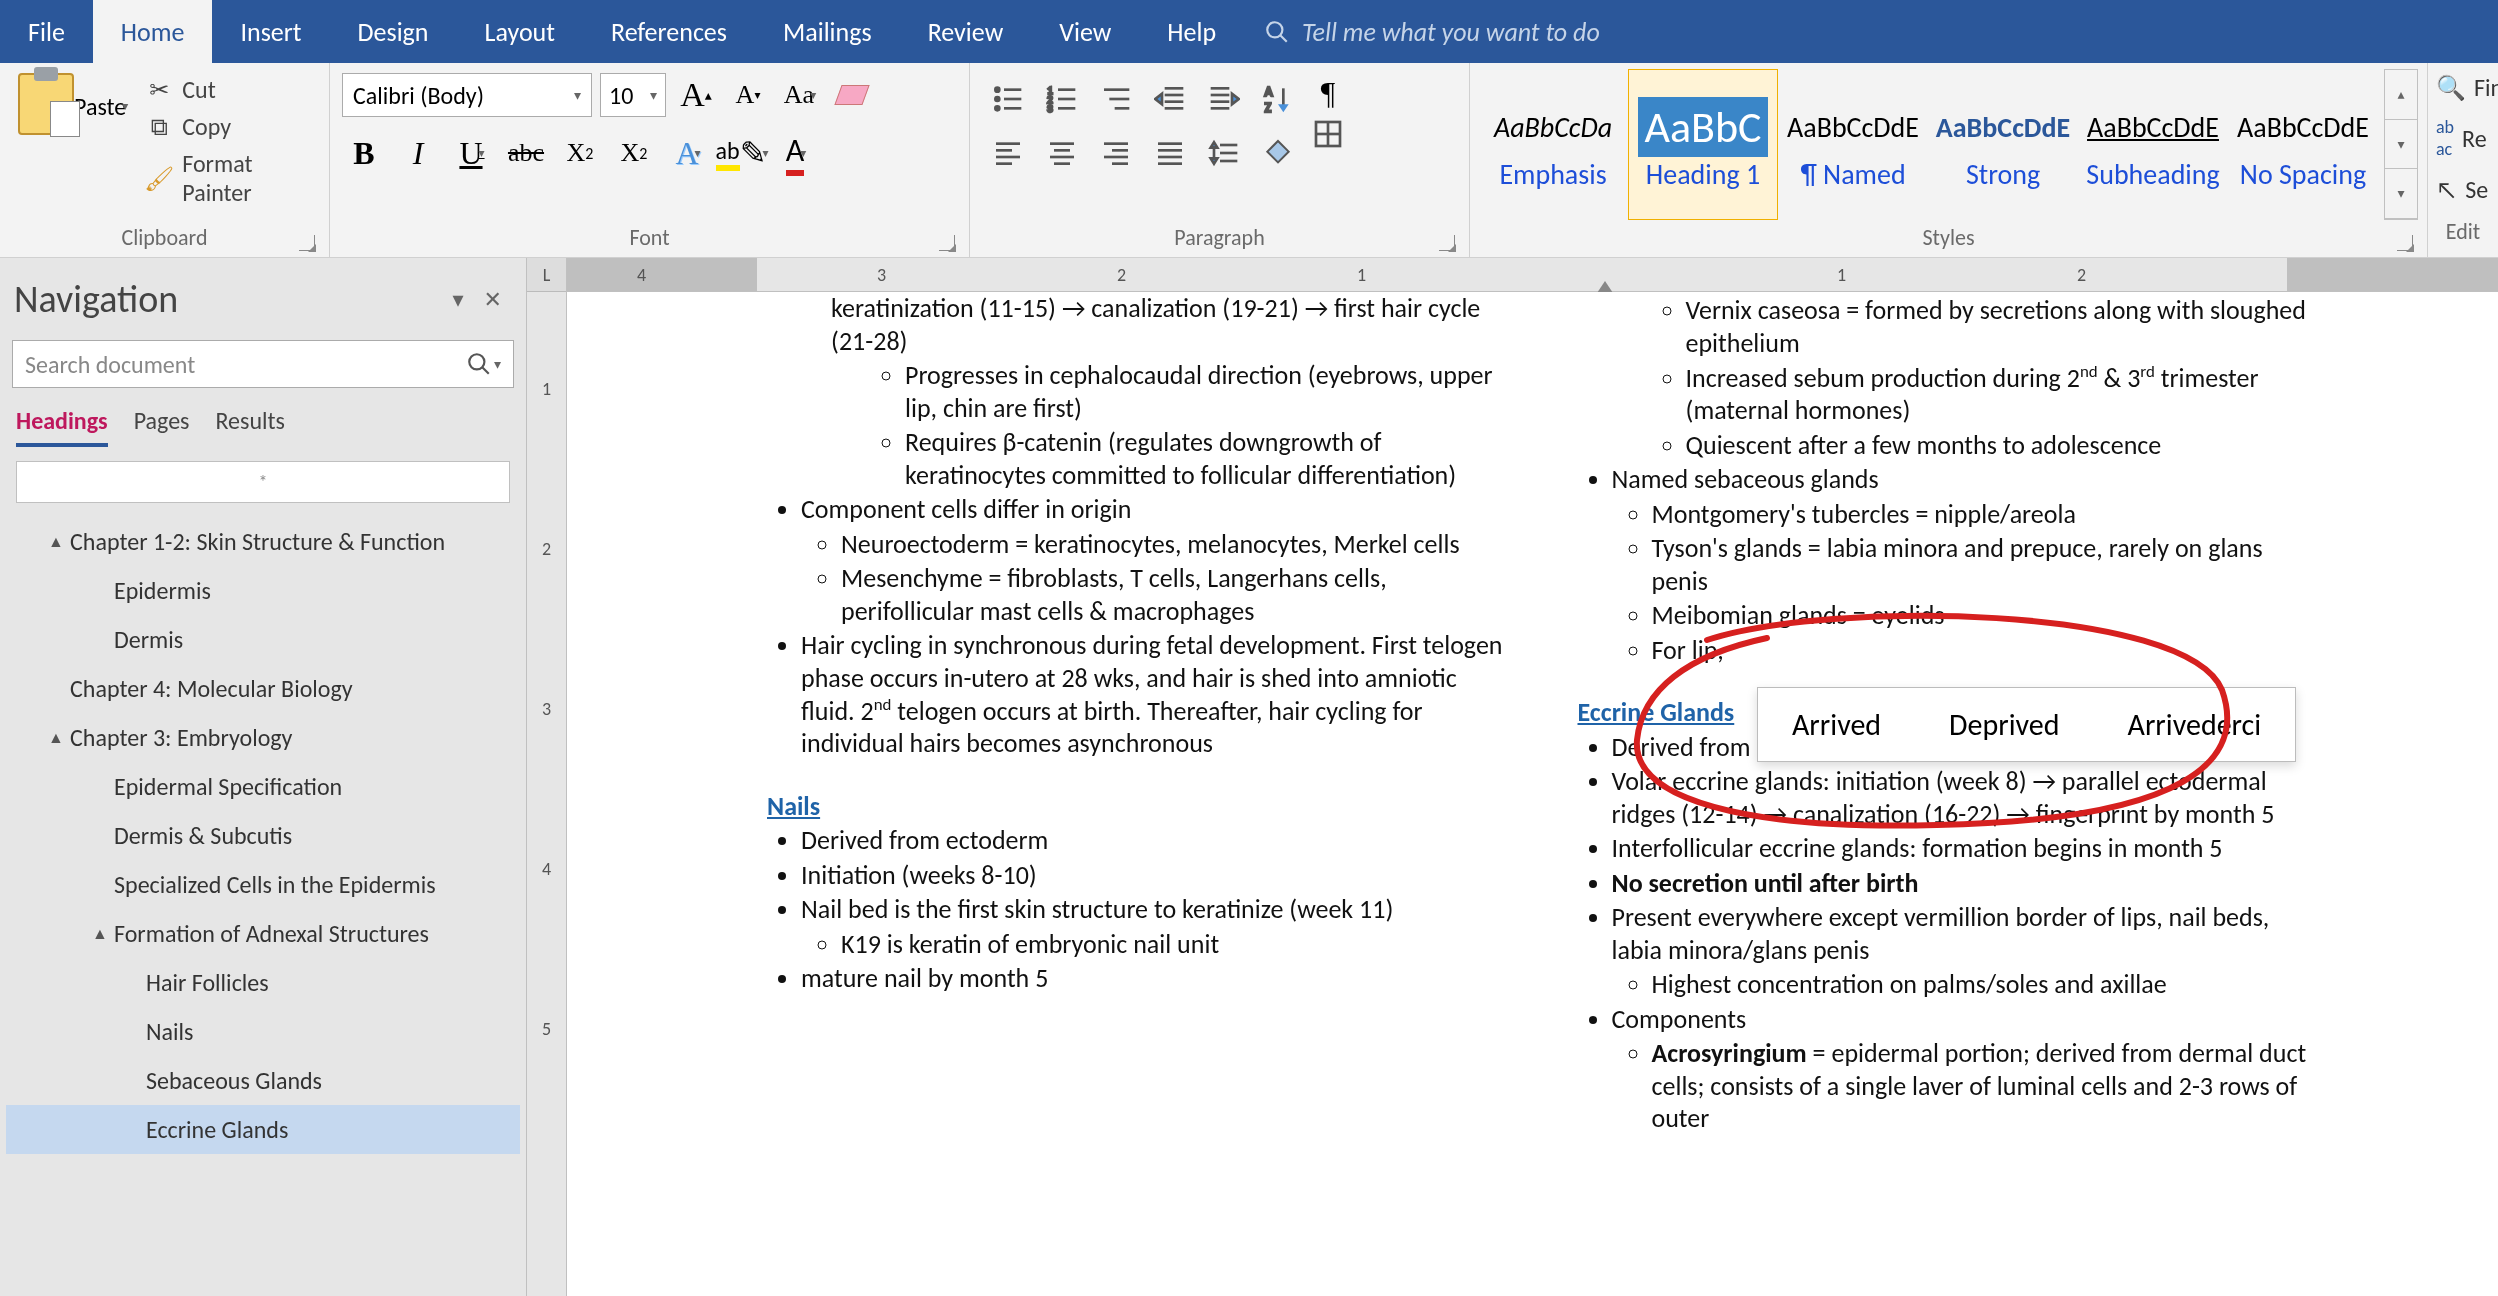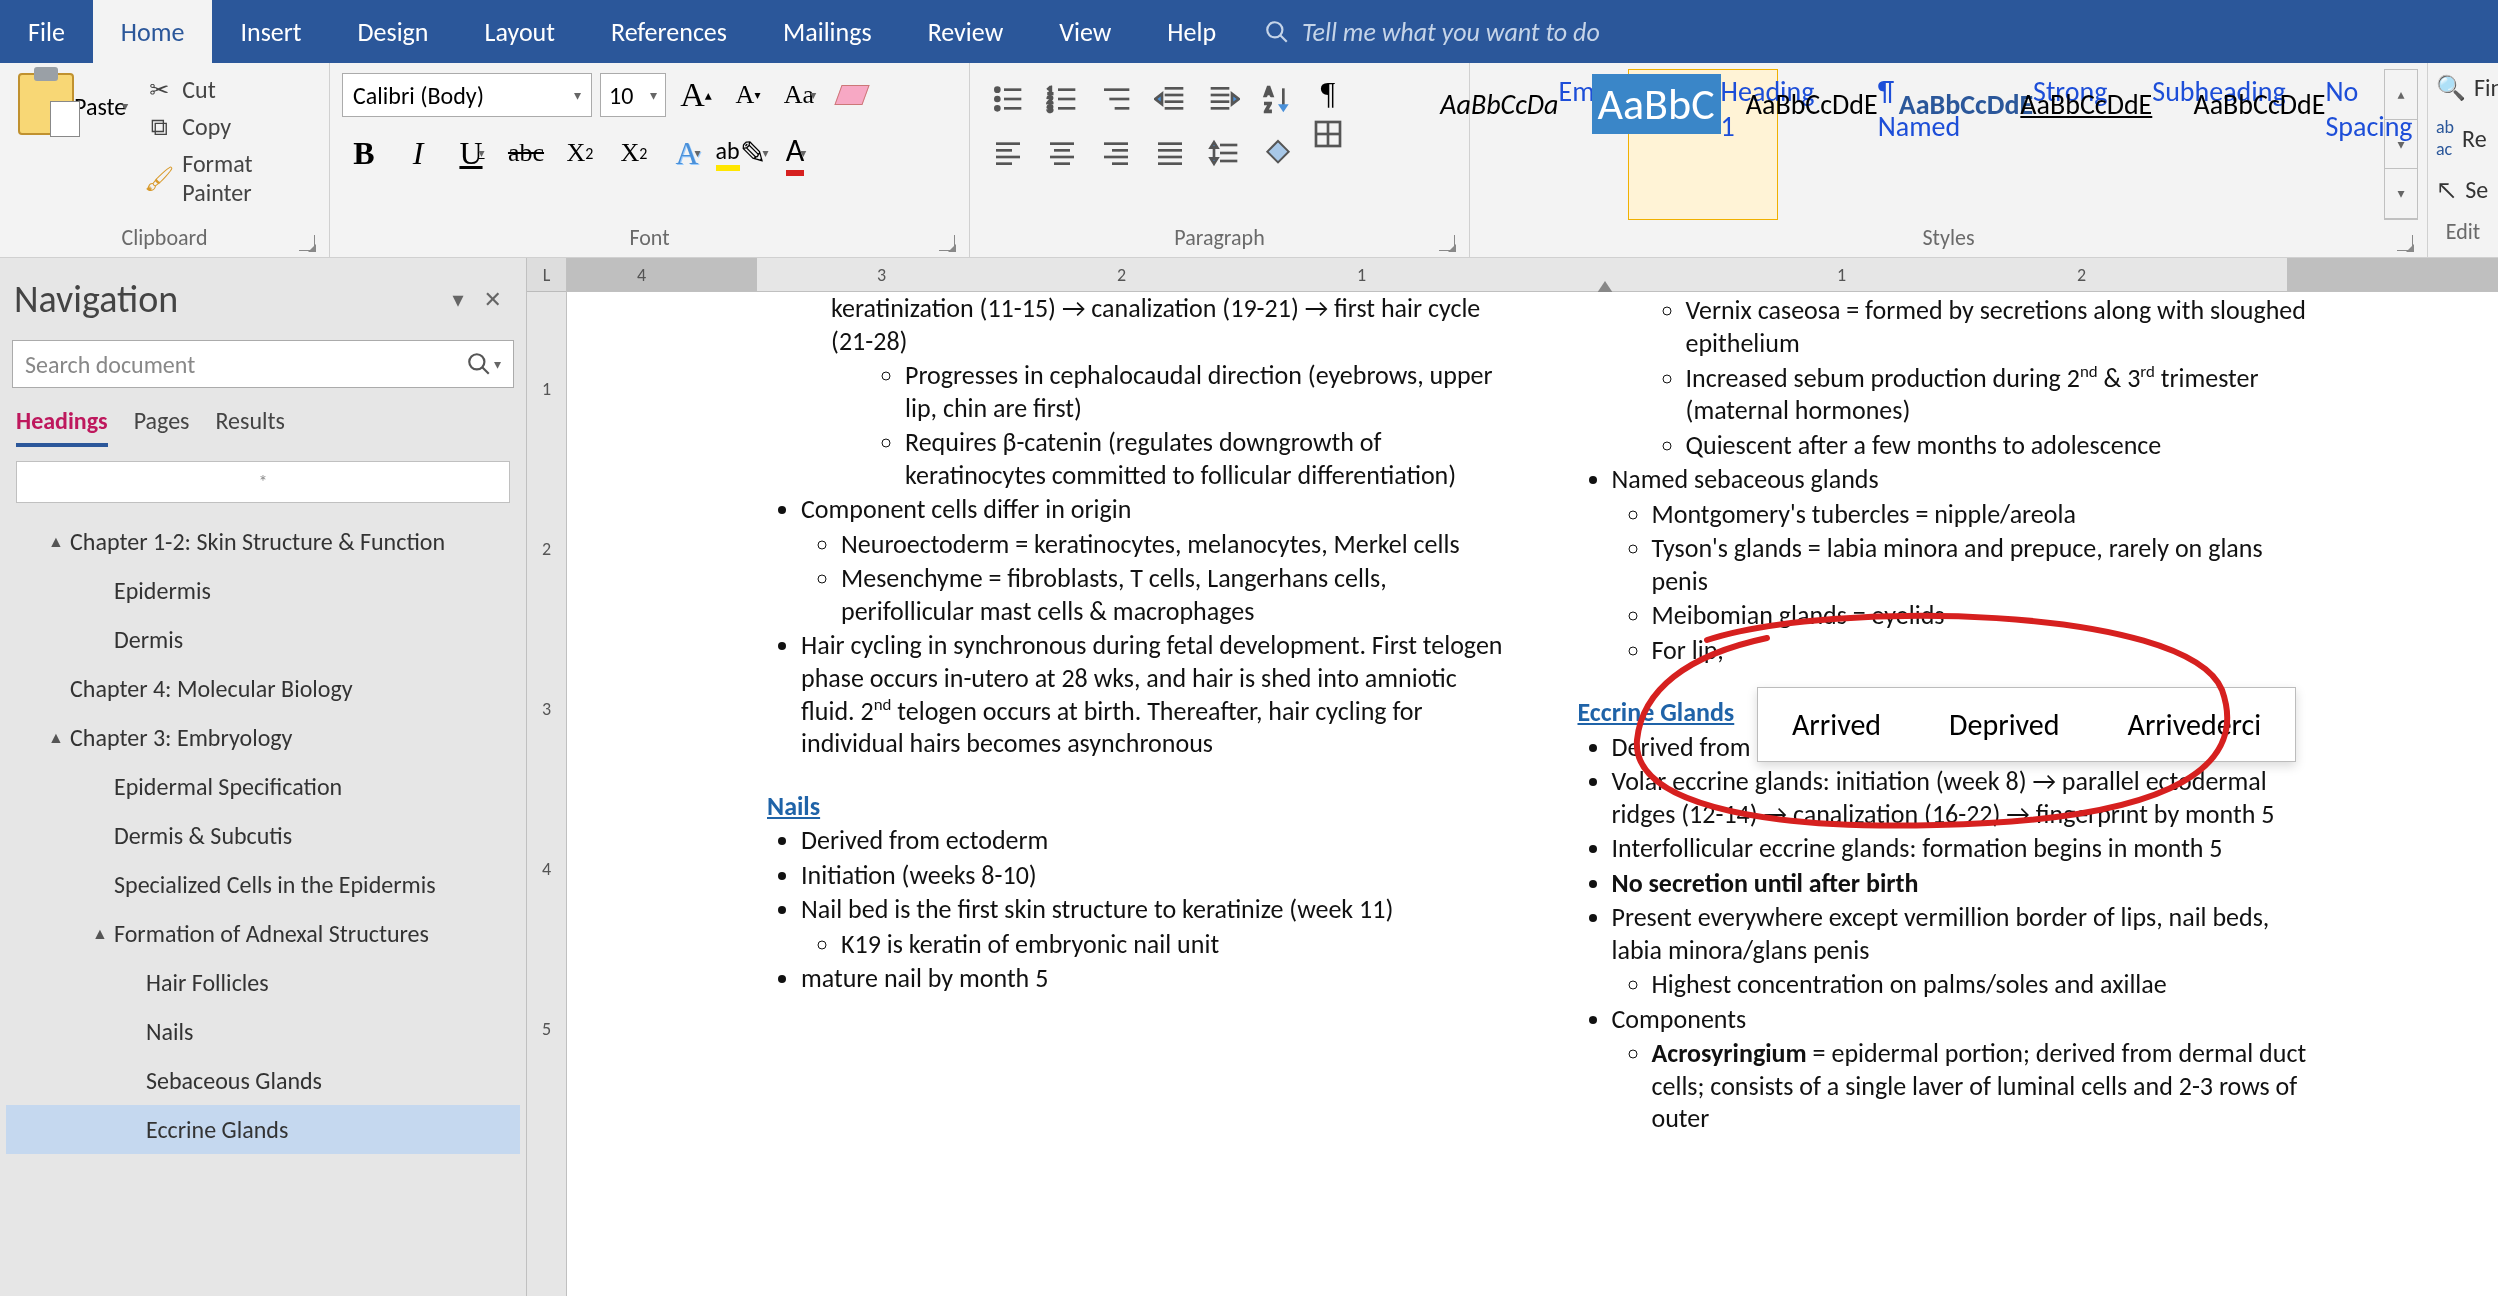--- a/index.html
+++ b/index.html
@@ -40,21 +40,21 @@
 .fmt-btn { width:44px; height:44px; display:flex; align-items:center; justify-content:center; font-family:"Times New Roman",serif; font-size:32px; cursor:pointer; }
 .caret { font-size:12px; color:#666; margin-left:-4px; }
 
 
 .para-grid { display:grid; grid-template-columns:repeat(6,48px); grid-template-rows:48px 48px; gap:6px; padding:6px; }
 .para-btn { display:flex; align-items:center; justify-content:center; cursor:pointer; }
 .para-btn svg { width:32px; height:32px; }
 
 
 .styles-body { display:flex; align-items:stretch; }
-.style-tile { width:150px; border:1px solid transparent; display:flex; justify-content:center; padding:4px 2px; cursor:pointer; }
+.style-tile { width:150px; border:1px solid transparent; display:flex; flex-direction:column; align-items:center; justify-content:center; padding:4px 2px; cursor:pointer; }
 .style-tile .preview { font-family:"Calibri",sans-serif; font-size:28px; height:60px; display:flex; align-items:center; }
 .style-tile .name { font-size:28px; color:#1d4ed8; }
 .style-tile.sel { border:1px solid #f0b000; background:#fff3d6; }
 .style-tile.sel .preview { background:#3a86c8; color:#fff; padding:0 6px; font-size:44px; }
 .styles-scroll { width:34px; display:flex; flex-direction:column; border:1px solid #c0c0c0; margin-left:6px; }
 .styles-scroll div { flex:1; display:flex; align-items:center; justify-content:center; color:#666; font-size:14px; border-bottom:1px solid #c0c0c0; cursor:pointer; }
 
 
 .editing { padding:6px 8px; }
 .editing .erow { display:flex; align-items:center; gap:8px; font-size:24px; color:#333; padding:4px 0; }

